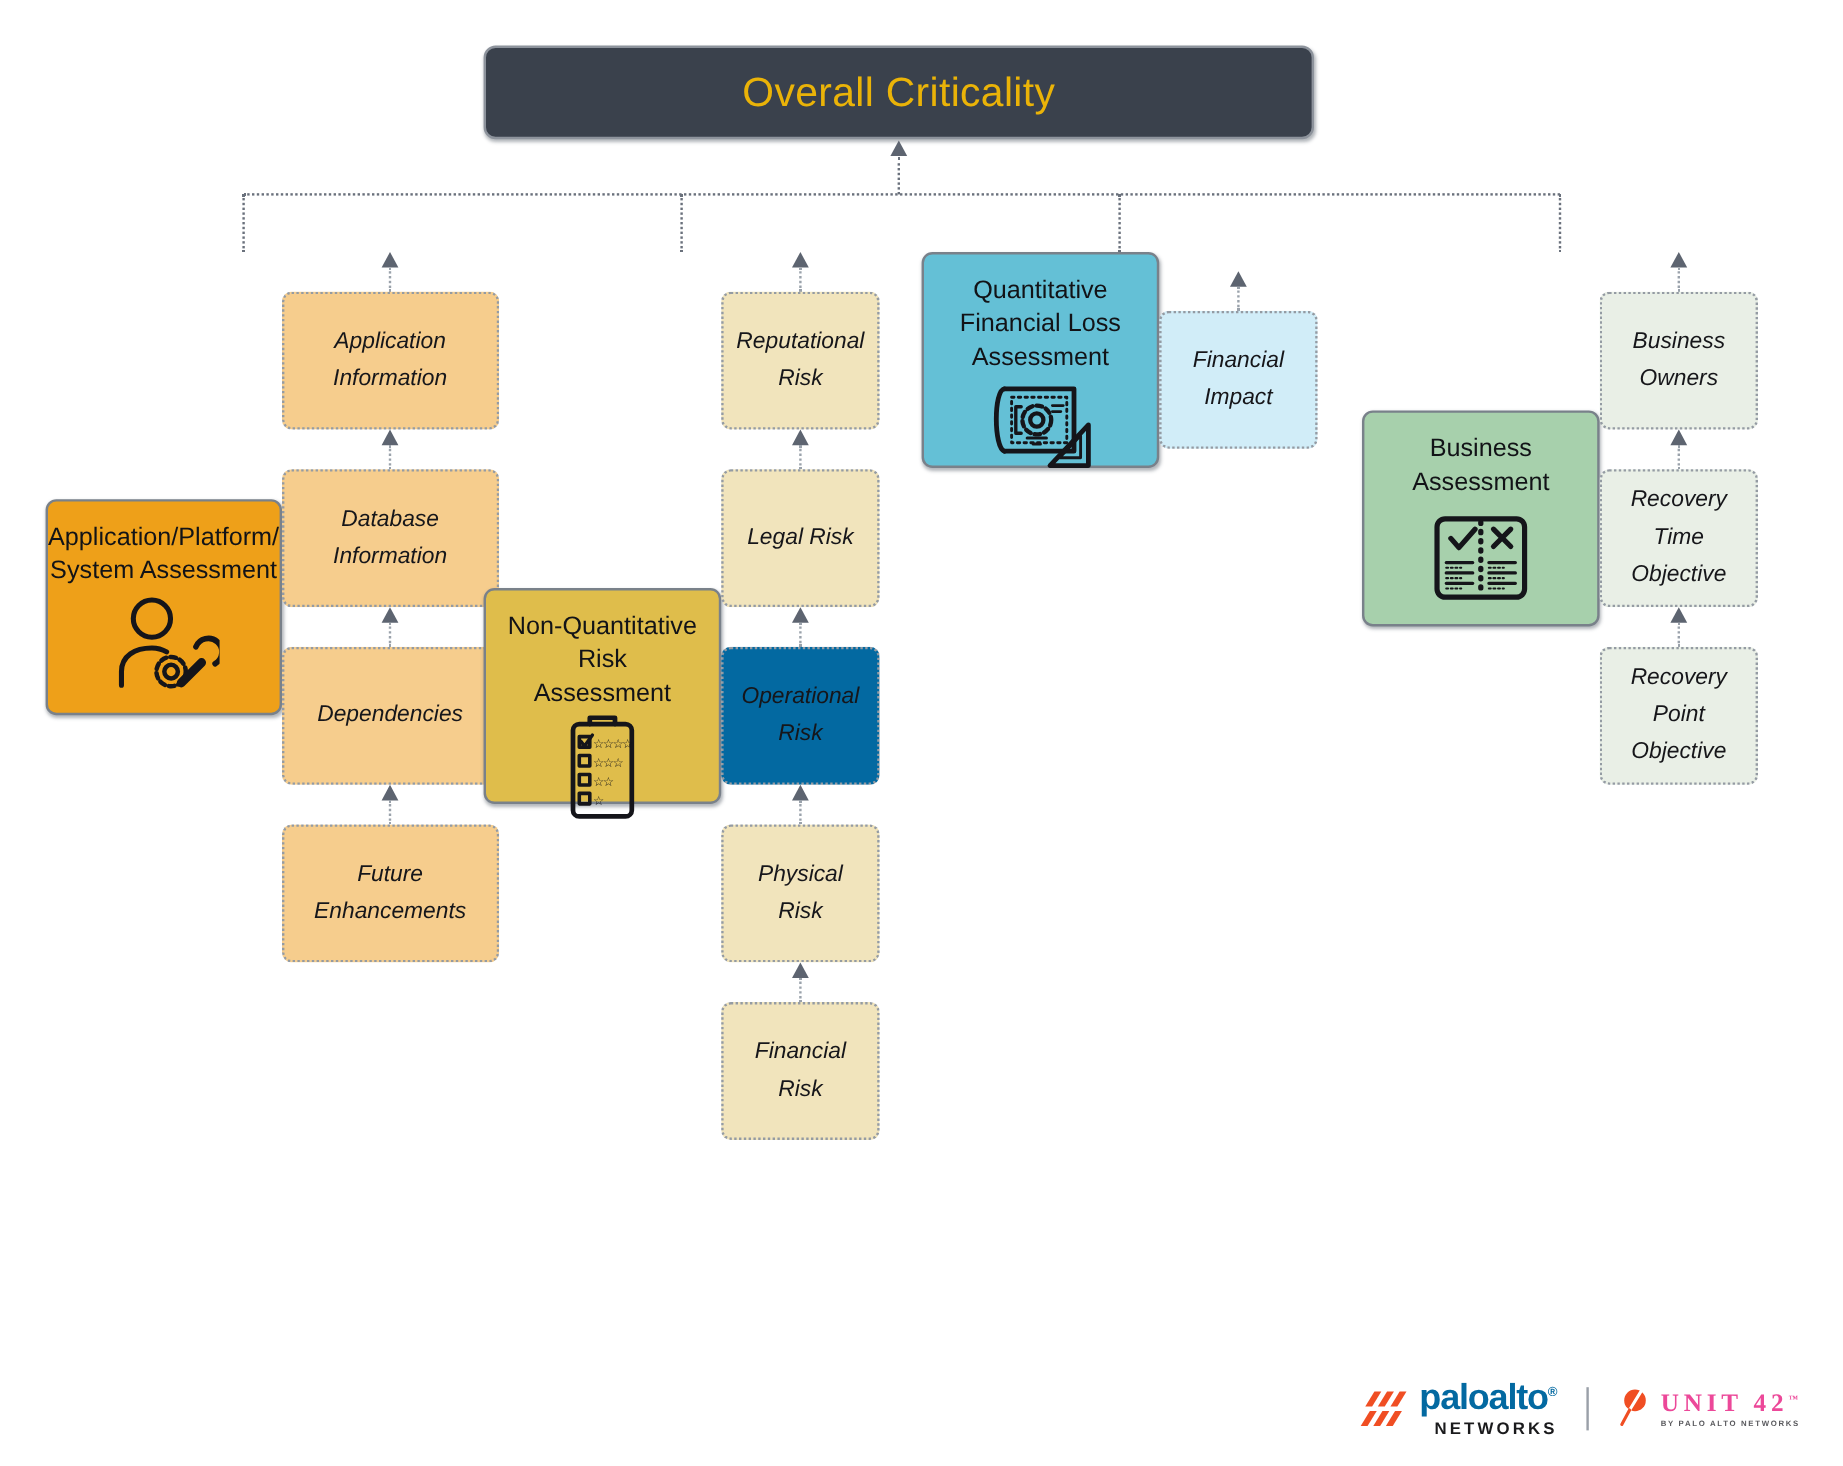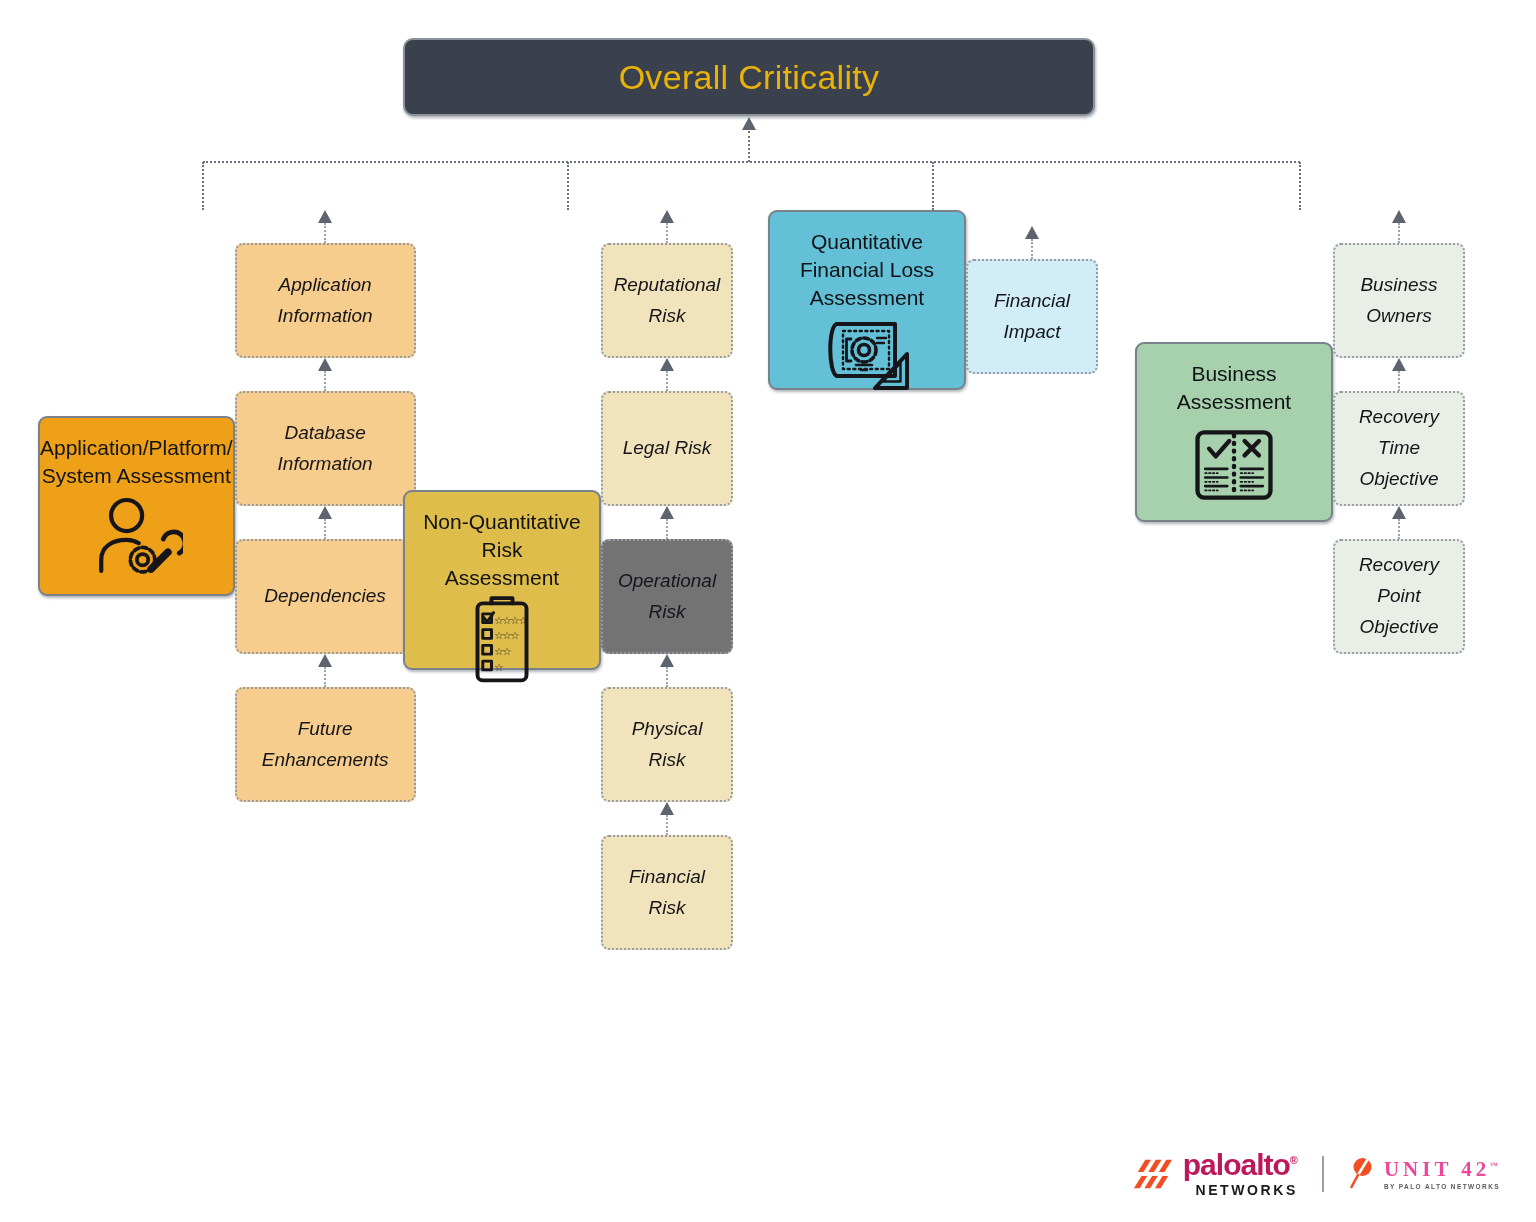--- a/index.html
+++ b/index.html
@@ -49,21 +49,21 @@
     display:flex;align-items:center;justify-content:center;text-align:center;
     font-size:19px;line-height:1.62;white-space:pre-line;color:#16161a;font-style:italic;
   }
   .col-0 .child{width:181px;}
   .col-1 .child,.col-2 .child,.col-3 .child{width:132px;}
 
   
   .footer{position:absolute;top:1150px;right:36px;display:flex;align-items:center;gap:24px;}
   .brand{display:flex;align-items:center;gap:9px;}
   .panw-text{display:flex;flex-direction:column;align-items:flex-end;}
-  .panw-word{font-size:30px;font-weight:bold;letter-spacing:-1px;color:#be185d;line-height:1;}
+  .panw-word{font-size:30px;font-weight:bold;letter-spacing:-1px;color:#0369a1;line-height:1;}
   .panw-word sup{font-size:11px;font-weight:bold;letter-spacing:0;}
   .panw-sub{font-size:14px;font-weight:bold;letter-spacing:2.6px;color:#1a1a1c;margin-top:2px;}
   .footer-divider{width:2px;height:36px;background:#9aa0a8;}
   .u42-text{display:flex;flex-direction:column;align-items:flex-start;}
   .u42-word{font-size:21px;font-weight:bold;letter-spacing:4px;color:#ec4899;line-height:1;font-family:Liberation Serif, serif;}
   .u42-word sup{font-size:8px;letter-spacing:0;}
   .u42-sub{font-size:6.5px;font-weight:bold;letter-spacing:1.4px;color:#5a5a5e;margin-top:3px;}
 
   svg .stroke{fill:none;stroke:#15151a;stroke-linecap:round;stroke-linejoin:round;}
 </style>
@@ -161,21 +161,21 @@
 Risk</div>
       <div class="up-arrow">
           <div class="tri-up"></div>
           <div class="dash"></div>
         </div>
       <div class="child" style="background: rgb(241, 228, 188);">Legal Risk</div>
       <div class="up-arrow">
           <div class="tri-up"></div>
           <div class="dash"></div>
         </div>
-      <div class="child" style="background: #737373;">Operational
+      <div class="child" style="background: #0369a1;">Operational
 Risk</div>
       <div class="up-arrow">
           <div class="tri-up"></div>
           <div class="dash"></div>
         </div>
       <div class="child" style="background: rgb(241, 228, 188);">Physical
 Risk</div>
       <div class="up-arrow">
           <div class="tri-up"></div>
           <div class="dash"></div>

